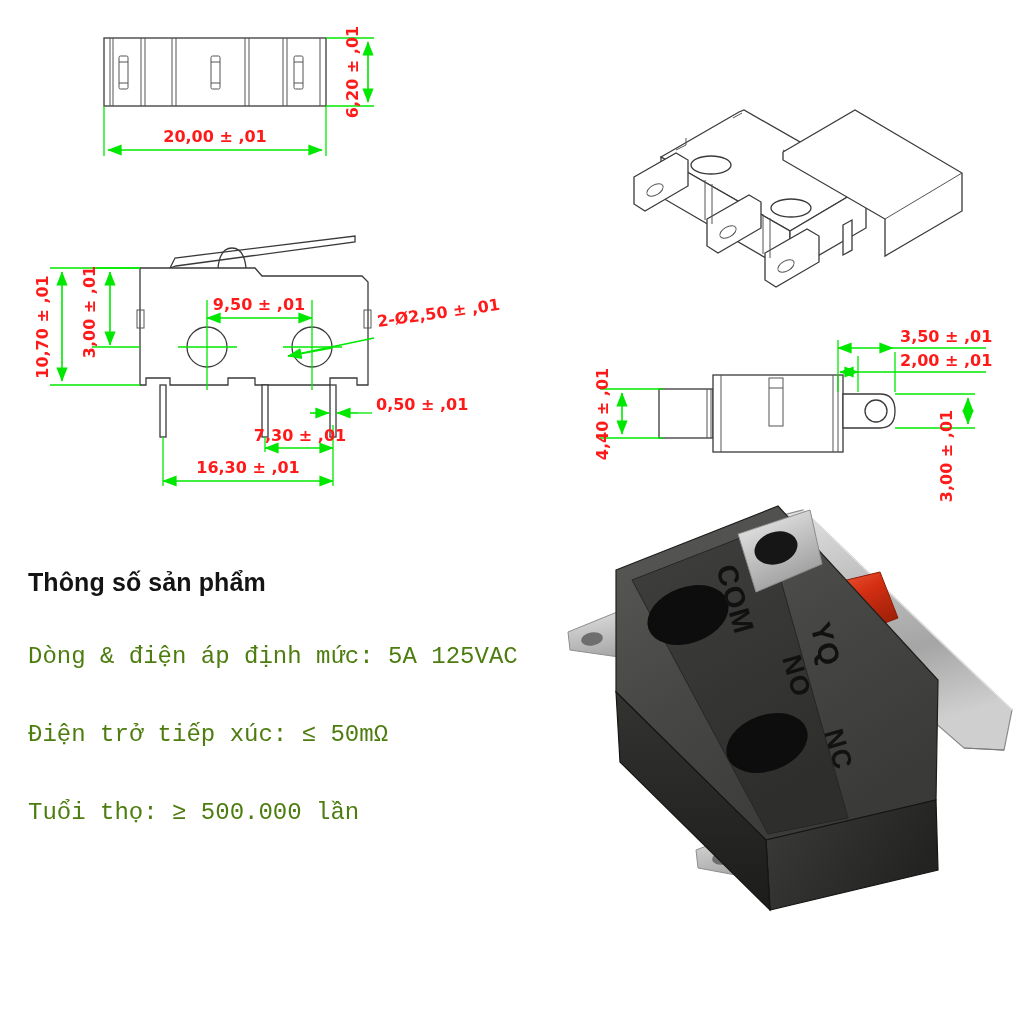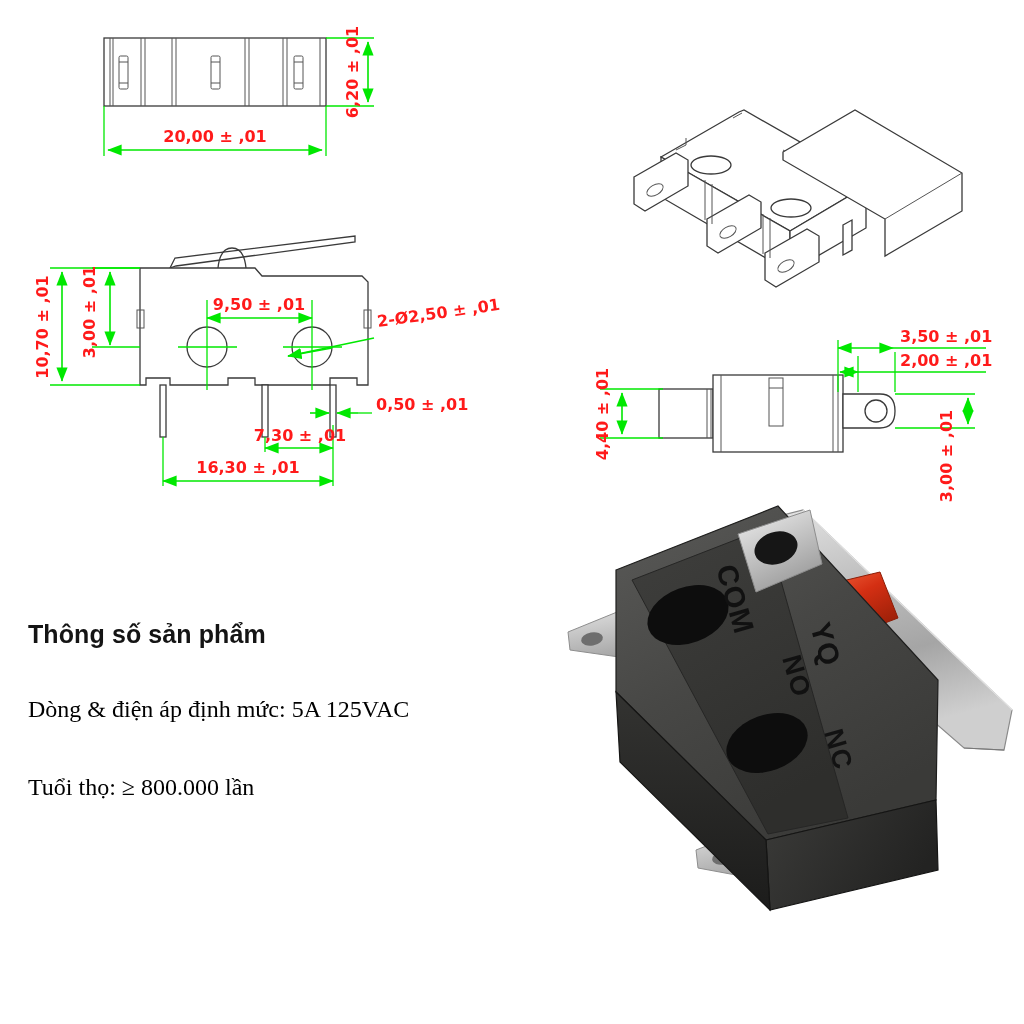--- a/index.html
+++ b/index.html
@@ -40,35 +40,35 @@
   .gl { stroke: #00e800; stroke-width: 1.6; fill: none; }
   .glthin { stroke: #00e800; stroke-width: 1.3; fill: none; }
   .bl { stroke: #3a3a3a; stroke-width: 1.3; fill: none; }
   .blthin { stroke: #555; stroke-width: 1.0; fill: none; }
   .blfill { stroke: #3a3a3a; stroke-width: 1.3; fill: #ffffff; }
 
   
   .spec-block {
     position: absolute;
     left: 28px;
-    top: 620px;
+    top: 568px;
     width: 540px;
   }
   .spec-title {
     font-family: "Liberation Sans", sans-serif;
     font-weight: bold;
     font-size: 25px;
     color: #141414;
     margin: 0 0 18px 0;
     letter-spacing: 0.1px;
   }
   .spec-line {
-    font-family: Liberation Serif, serif;
+    font-family: Liberation Mono, monospace;
     font-size: 24px;
-    color: #000000;
+    color: #4d7c0f;
     line-height: 36px;
     white-space: nowrap;
     margin-top: 42px;
   }
 
   
   .photo-wrap {
     position: absolute;
     left: 560px;
     top: 500px;
@@ -256,21 +256,22 @@
       <line class="glthin" x1="895" y1="394" x2="975" y2="394"></line>
       <line class="glthin" x1="895" y1="428" x2="975" y2="428"></line>
       <line class="gl" x1="968" y1="398" x2="968" y2="424" marker-start="url(#arrS)" marker-end="url(#arr)"></line>
       <text class="dimtxt" x="952" y="456" transform="rotate(-90 952 456)" text-anchor="middle">3,00 ± ,01</text>
     </g>
   </svg>
 
   <div class="spec-block">
     <h2 class="spec-title">Thông số sản phẩm</h2>
     <div class="spec-line">Dòng &amp; điện áp định mức: 5A 125VAC</div>
-    <div class="spec-line">Tuổi thọ: ≥ 800.000 lần</div>
+    <div class="spec-line">Điện trở tiếp xúc: ≤ 50mΩ</div>
+    <div class="spec-line">Tuổi thọ: ≥ 500.000 lần</div>
   </div>
 
   <div class="photo-wrap">
     <svg viewBox="0 0 470 420" width="470" height="420">
       <defs>
         <linearGradient id="bodyTop" x1="0" y1="0" x2="0.6" y2="1">
           <stop offset="0%" stop-color="#5a5a58"></stop>
           <stop offset="50%" stop-color="#474745"></stop>
           <stop offset="100%" stop-color="#3a3a38"></stop>
         </linearGradient>

